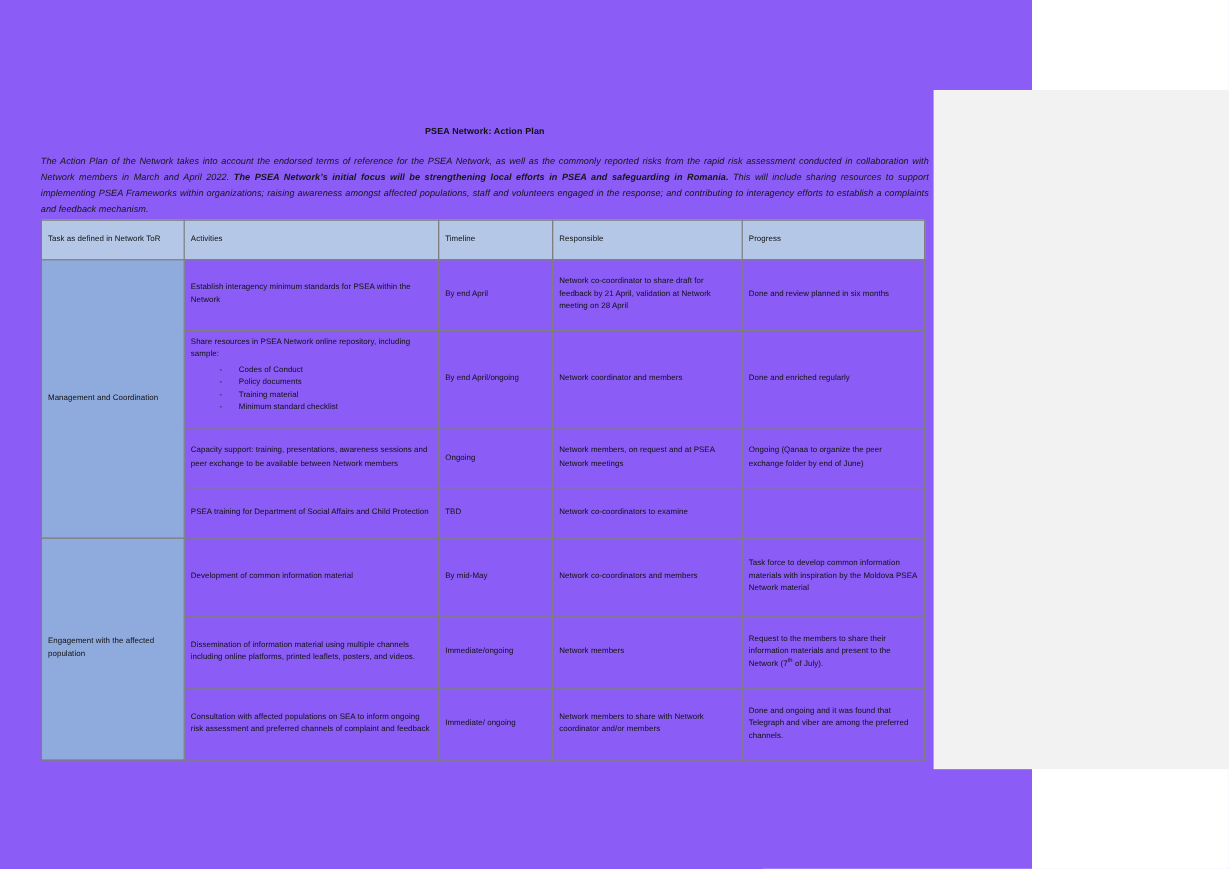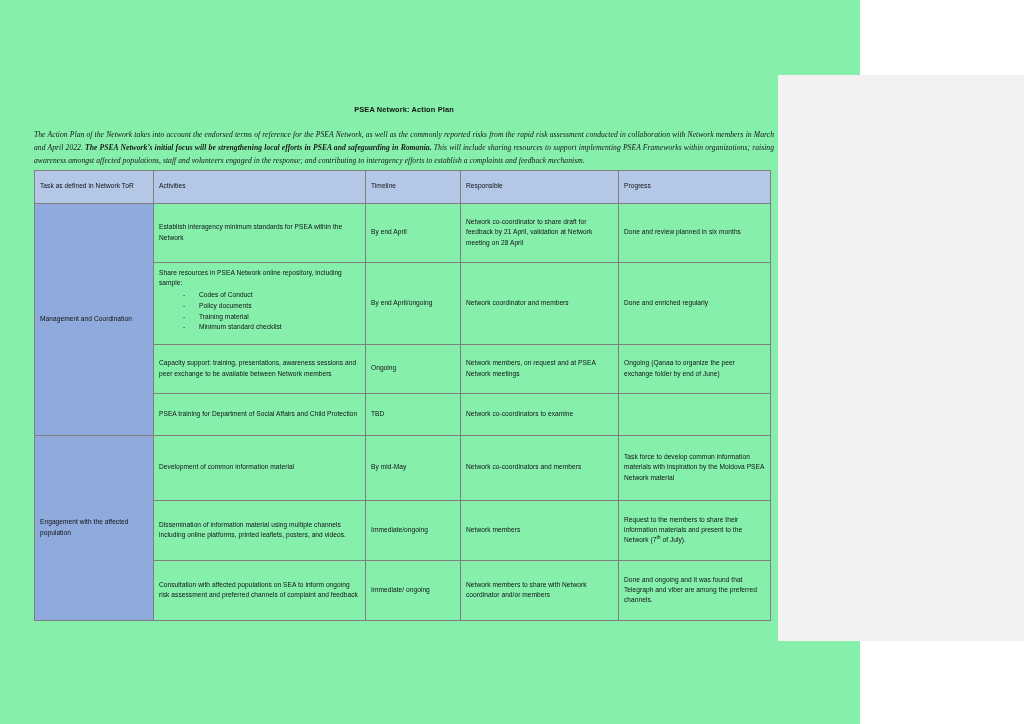--- a/index.html
+++ b/index.html
@@ -12,21 +12,21 @@
     height: 724px;
     position: relative;
     font-family: "Liberation Sans", sans-serif;
     overflow: hidden;
   }
   #page {
     position: absolute;
     left: 0; top: 0;
     width: 860px;
     height: 724px;
-    background: #86efac;
+    background: #8b5cf6;
   }
   #side-panel {
     position: absolute;
     left: 778px;
     top: 75px;
     width: 246px;
     height: 566px;
     background: #f2f2f2;
   }
   #doc {
@@ -45,21 +45,20 @@
     line-height: 12px;
   }
   .intro {
     font-size: 7.6px;
     font-style: italic;
     line-height: 13.2px;
     color: #161616;
     text-align: justify;
     margin: 0 0 0 0;
     letter-spacing: 0.05px;
-    font-family: Liberation Serif, serif;
   }
   .intro b { font-weight: bold; }
 
   table.action-plan {
     border-collapse: collapse;
     width: 736px;
     table-layout: fixed;
     margin-top: 2px;
   }
   table.action-plan td, table.action-plan th {

